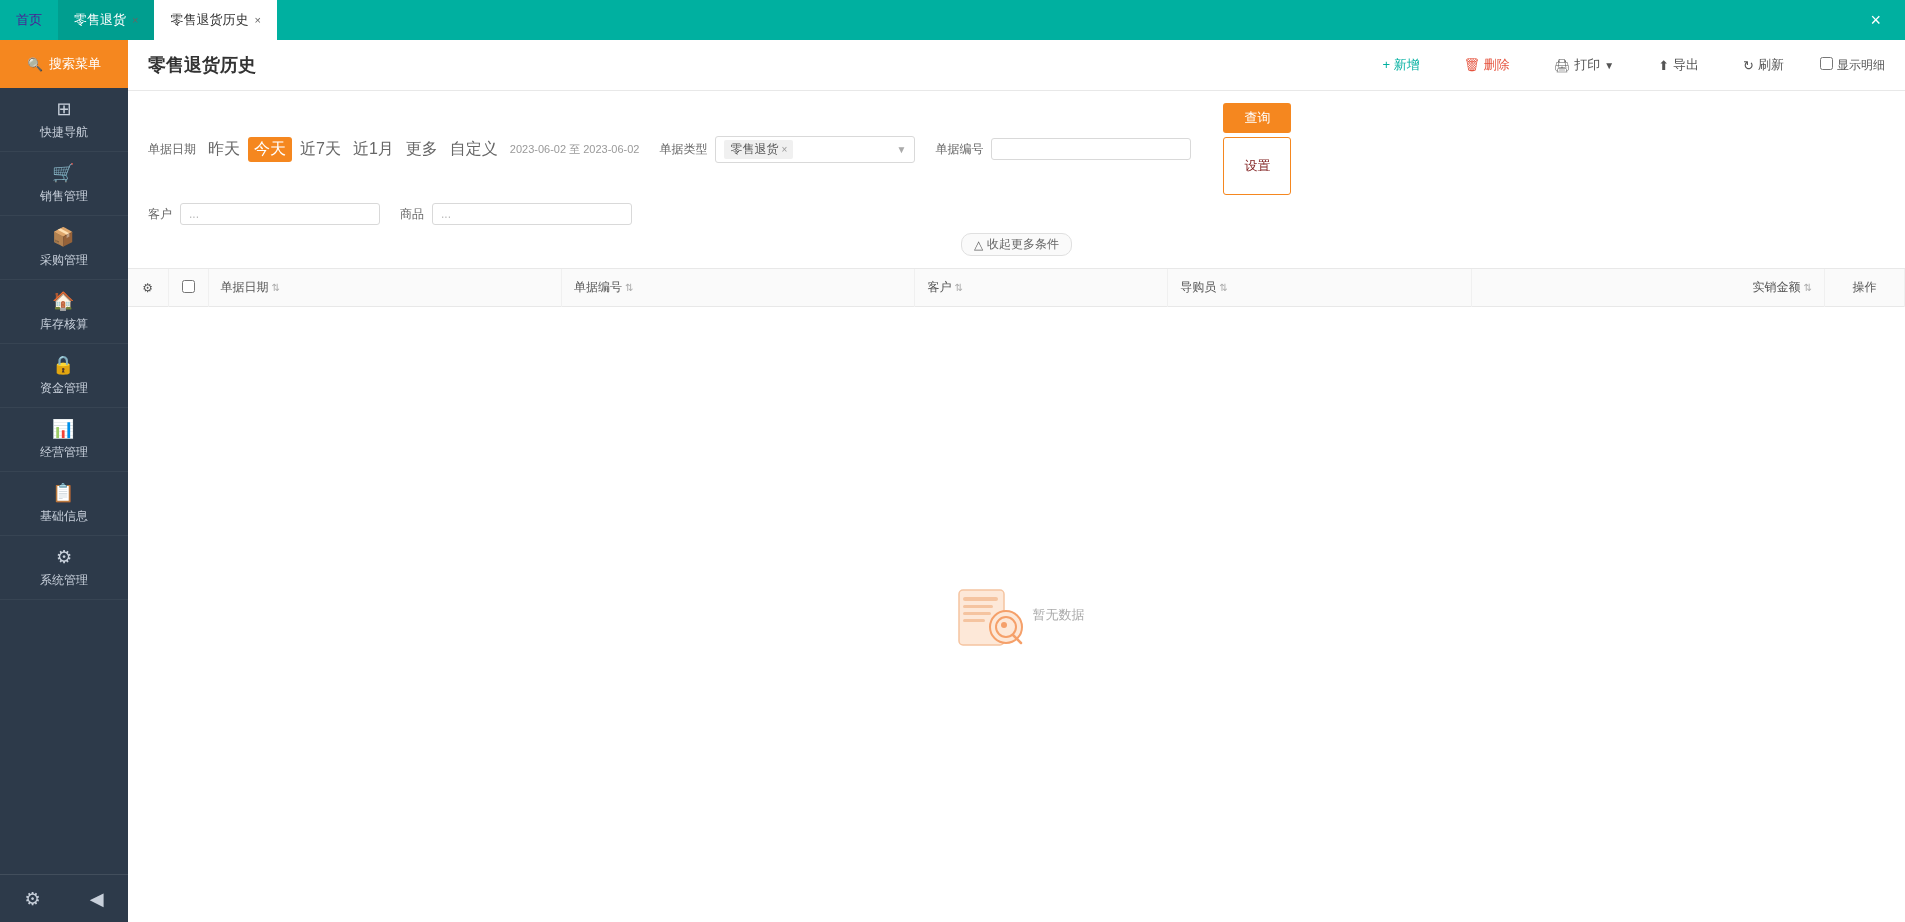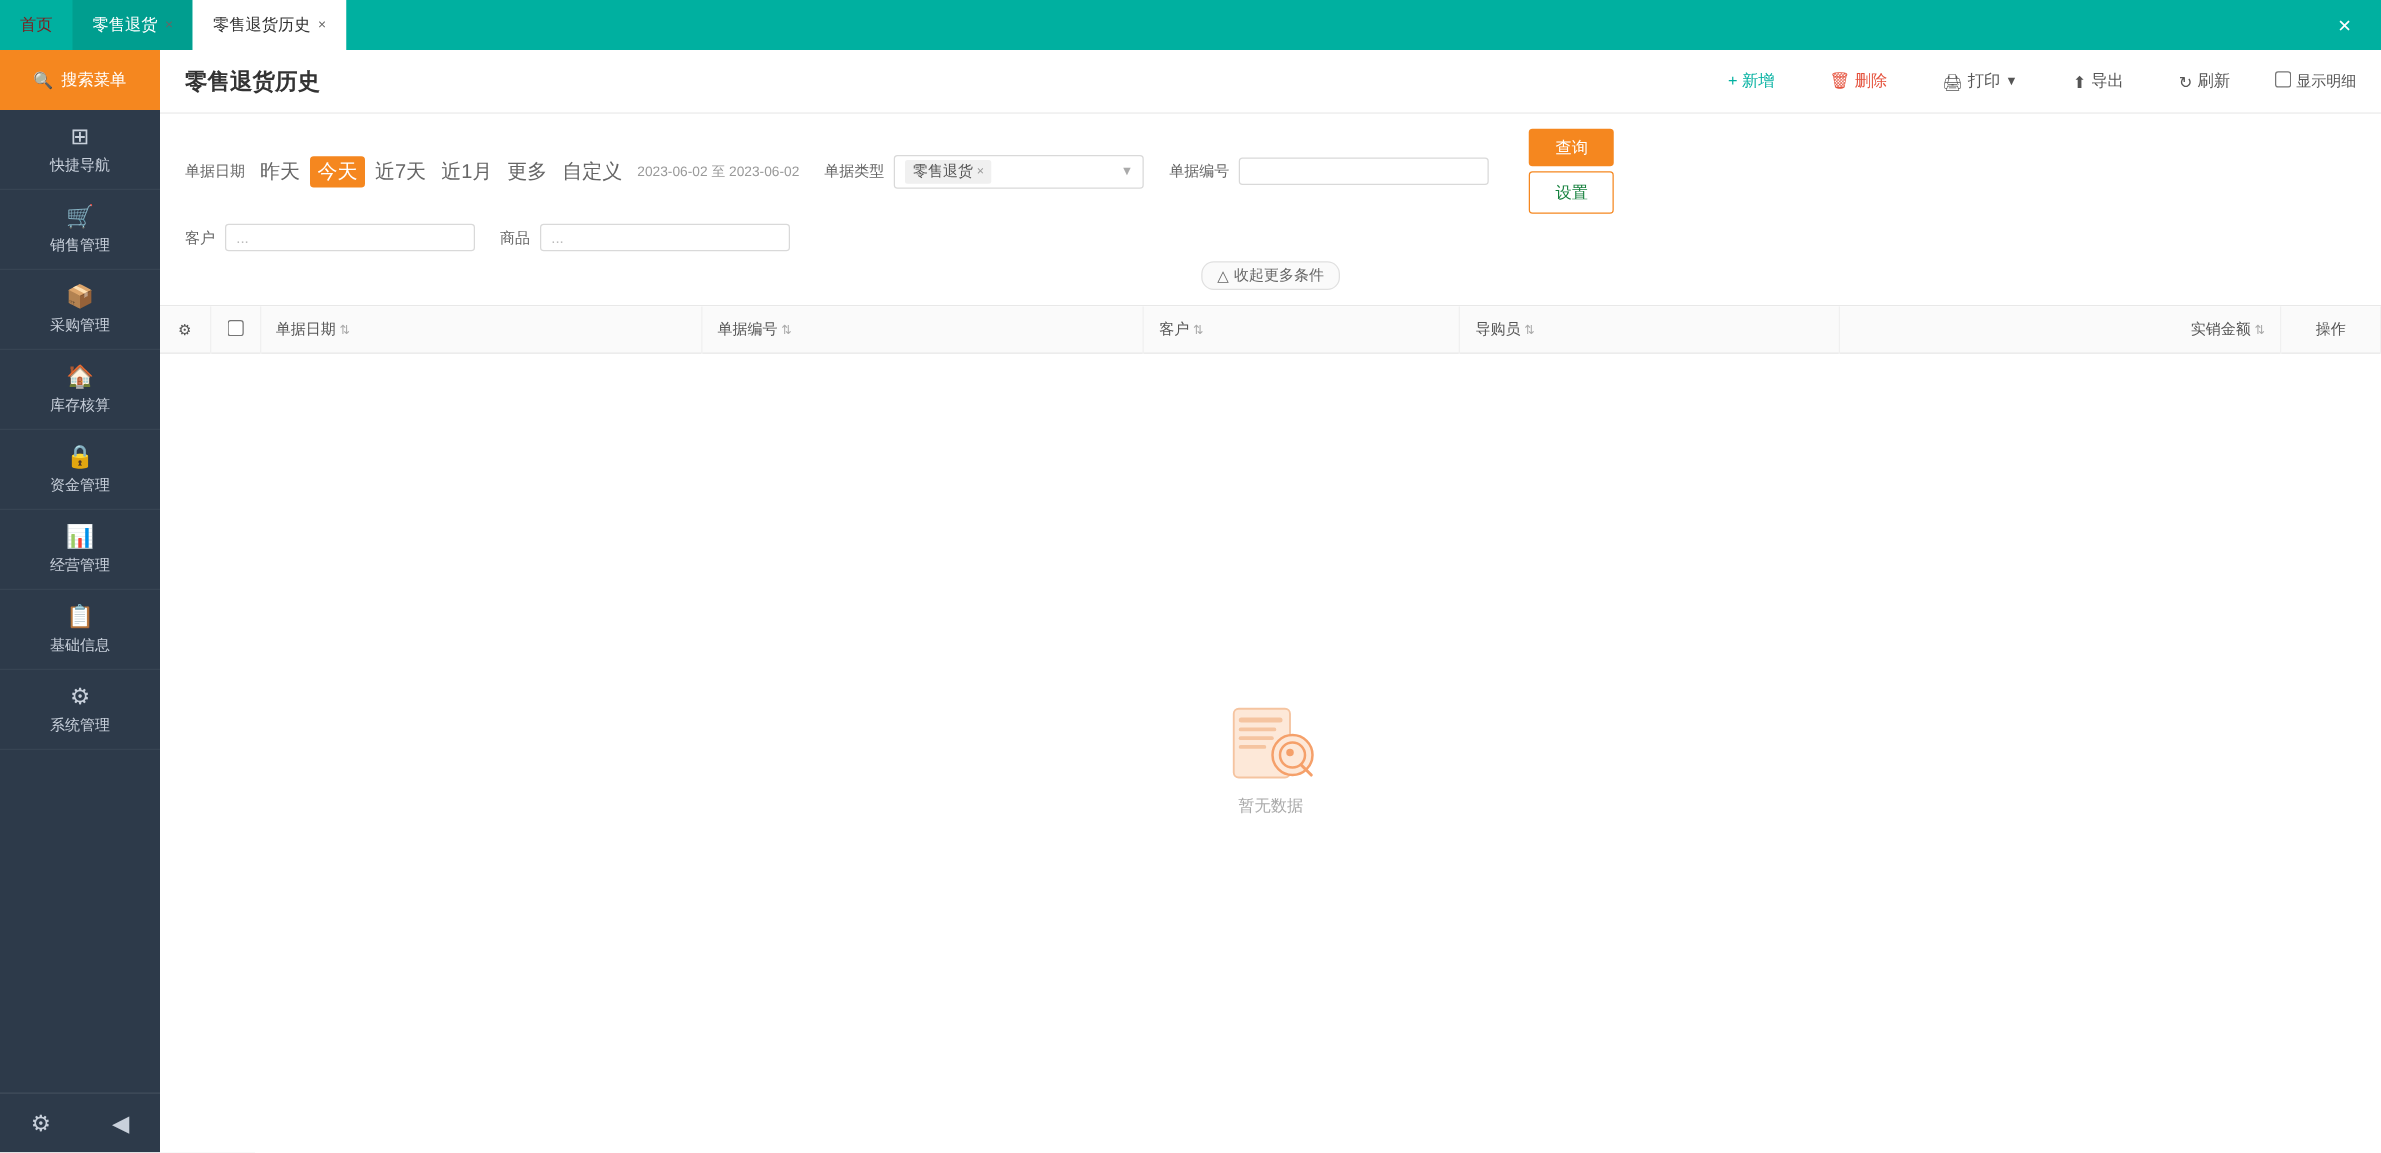--- a/index.html
+++ b/index.html
@@ -17,21 +17,21 @@
       display: flex;
       align-items: stretch;
       height: 100%;
       flex: 1;
     }
     .tab-item {
       display: flex;
       align-items: center;
       padding: 0 16px;
       font-size: 13px;
-      color: #7f1d1d;
+      color: #4c1d95;
       cursor: pointer;
       gap: 6px;
       height: 100%;
     }
     .tab-item.home {
       background: #00b0a0;
     }
     .tab-item.active {
       background: #fff;
       color: #333;
@@ -296,21 +296,21 @@
     }
     .sort-icon { color: #aaa; font-size: 10px; margin-left: 3px; }
     .checkbox-col { width: 40px; text-align: center; }
     .ops-col { width: 80px; text-align: center; }
     .amount-col { text-align: right; }
 
     
     .empty-state {
       flex: 1;
       display: flex;
-      flex-direction: column;
+      flex-direction: row;
       align-items: center;
       justify-content: center;
       color: #aaa;
       font-size: 13px;
       gap: 4px;
     }
     .empty-icon {
       width: 80px;
       height: 80px;
     }
@@ -358,24 +358,24 @@
       background: #f5871f;
       color: #fff;
       border: none;
       border-radius: 3px;
       padding: 6px 20px;
       font-size: 13px;
       cursor: pointer;
     }
     .set-btn {
       background: #fff;
-      color: #15803d;
+      color: #7f1d1d;
       border: 1px solid #f5871f;
       border-radius: 3px;
-      padding: 7px 20px;
+      padding: 19px 20px;
       font-size: 13px;
       cursor: pointer;
     }
     .query-btns {
       display: flex;
       flex-direction: column;
       gap: 4px;
       margin-left: 12px;
     }
   </style>

